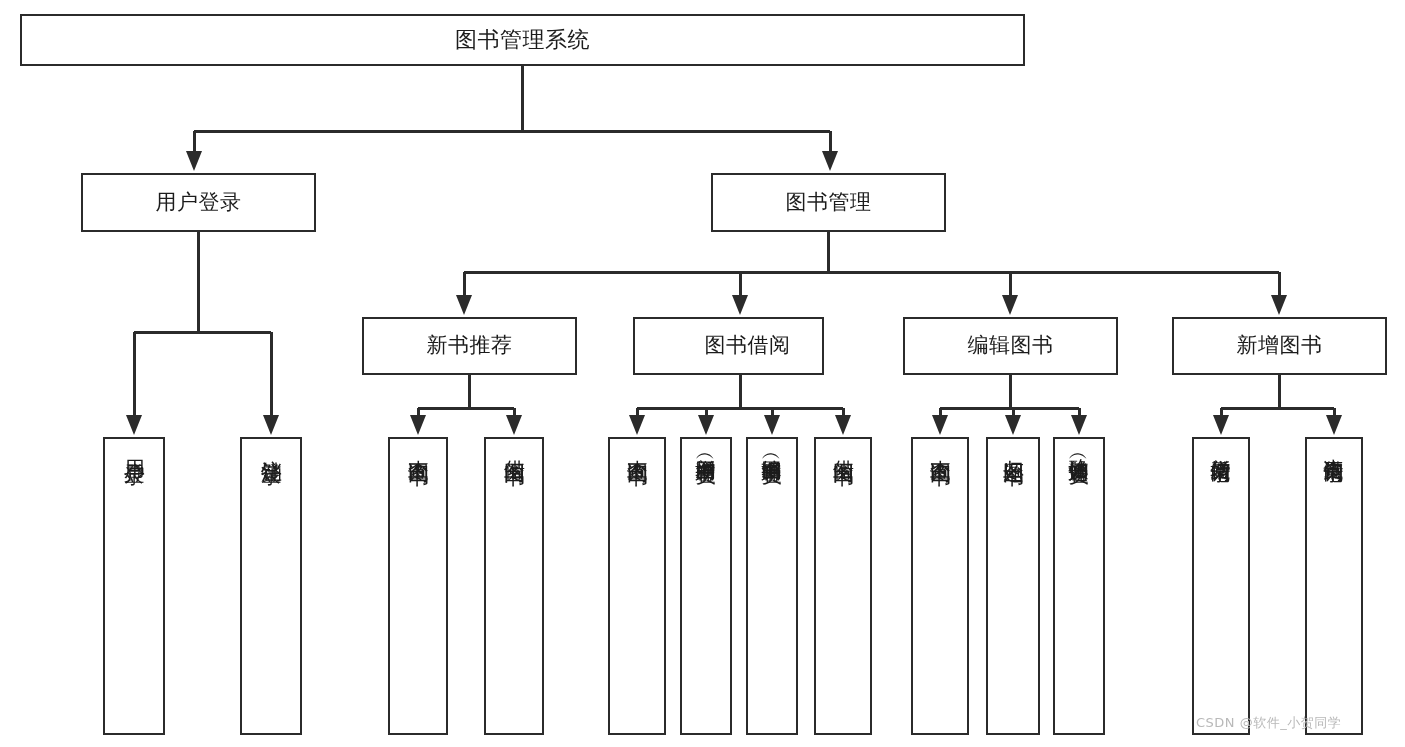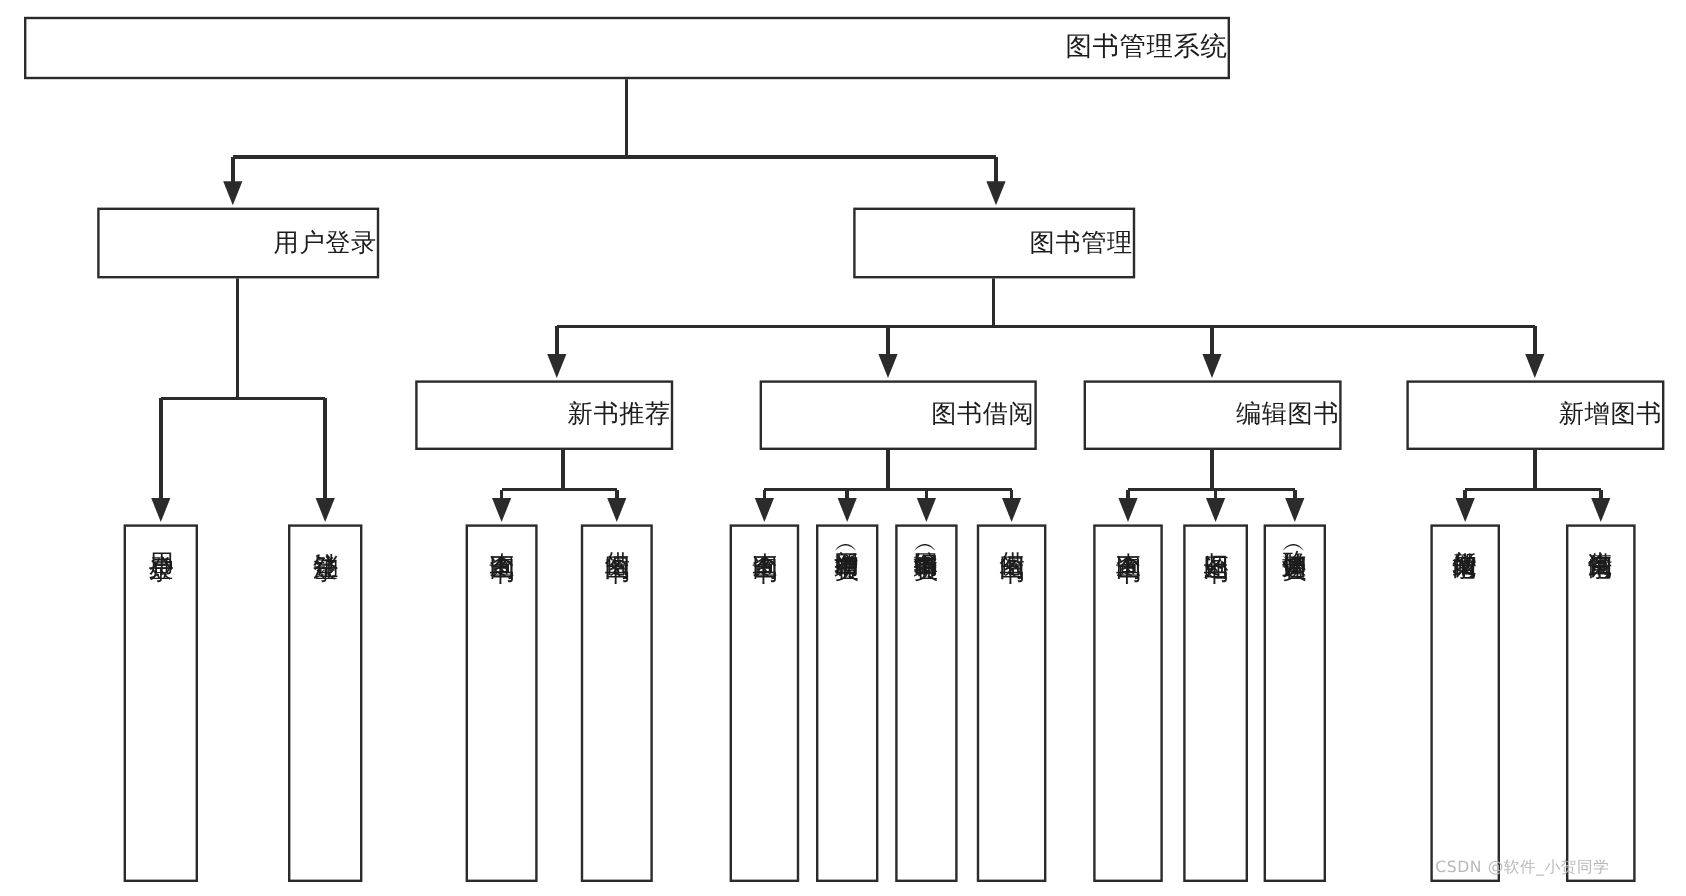--- a/index.html
+++ b/index.html
@@ -25,21 +25,21 @@
     height: 747px;
     pointer-events: none;
   }
   .node {
     position: absolute;
     box-sizing: border-box;
     border: 2px solid #2b2b2b;
     background: #ffffff;
     display: flex;
     align-items: center;
-    justify-content: flex-end;
+    justify-content: center;
     color: #1c1c1c;
   }
   .node .cap {
     display: block;
     text-align: center;
     line-height: 1.12;
   }
   
   .node.horiz .cap {
     font-size: 21px;
@@ -139,24 +139,24 @@
     <span class="cap">图书管理系统</span>
   </div>
 
   <div class="node horiz" style="left: 81px; top: 173px; width: 235px; height: 59px;">
     <span class="cap">用户登录</span>
   </div>
   <div class="node horiz" style="left: 711px; top: 173px; width: 235px; height: 59px;">
     <span class="cap">图书管理</span>
   </div>
 
-  <div class="node horiz" style="left: 346px; top: 317px; width: 215px; height: 58px;">
+  <div class="node horiz" style="left: 362px; top: 317px; width: 215px; height: 58px;">
     <span class="cap">新书推荐</span>
   </div>
-  <div class="node horiz" style="left: 633px; top: 317px; width: 231px; height: 58px; padding-left: 38px;">
+  <div class="node horiz" style="left: 633px; top: 317px; width: 191px; height: 58px; padding-left: 38px;">
     <span class="cap">图书借阅</span>
   </div>
   <div class="node horiz" style="left: 903px; top: 317px; width: 215px; height: 58px;">
     <span class="cap">编辑图书</span>
   </div>
   <div class="node horiz" style="left: 1172px; top: 317px; width: 215px; height: 58px;">
     <span class="cap">新增图书</span>
   </div>
 
   <div class="node vert" style="left: 103px; top: 437px; width: 62px; height: 298px;">

